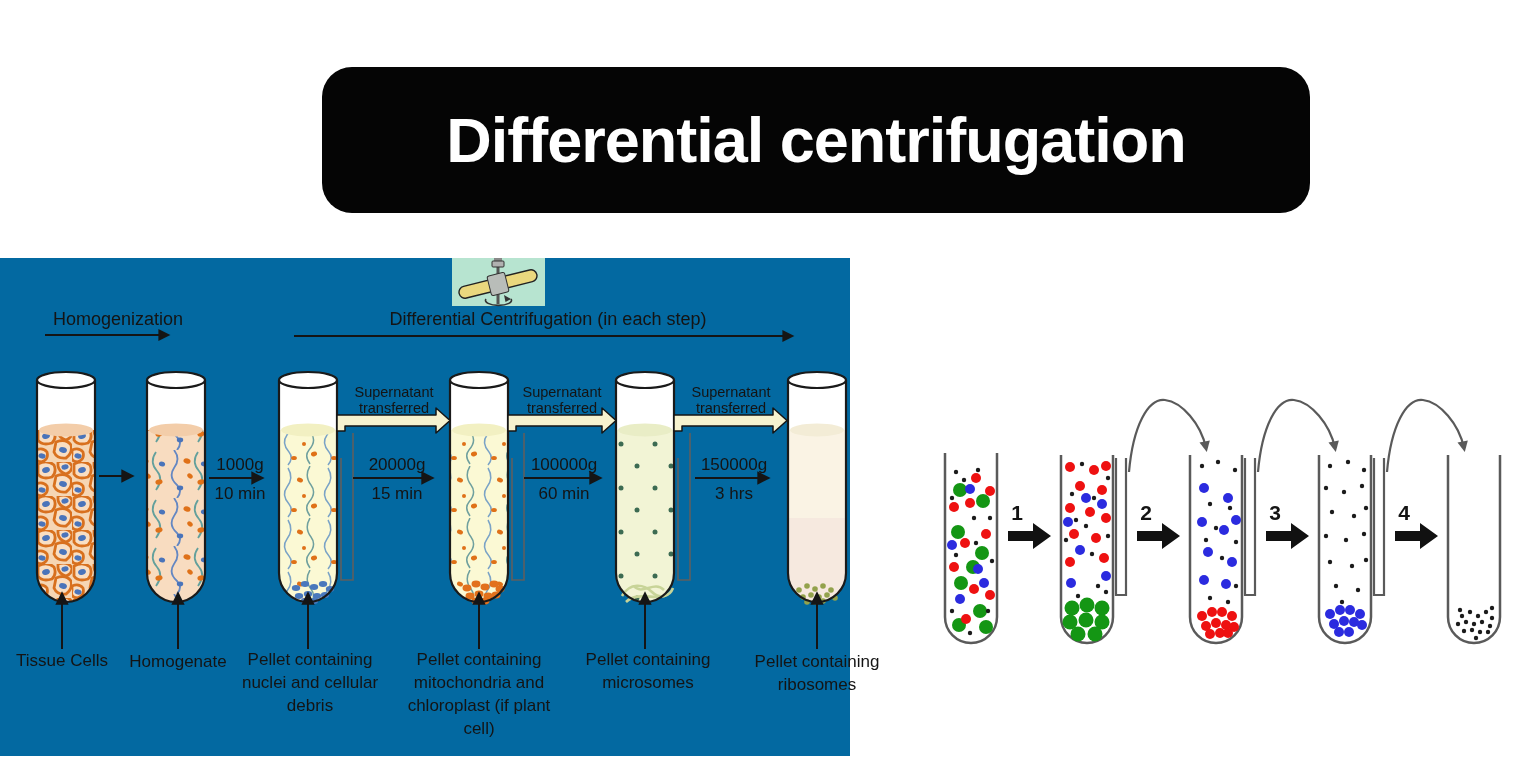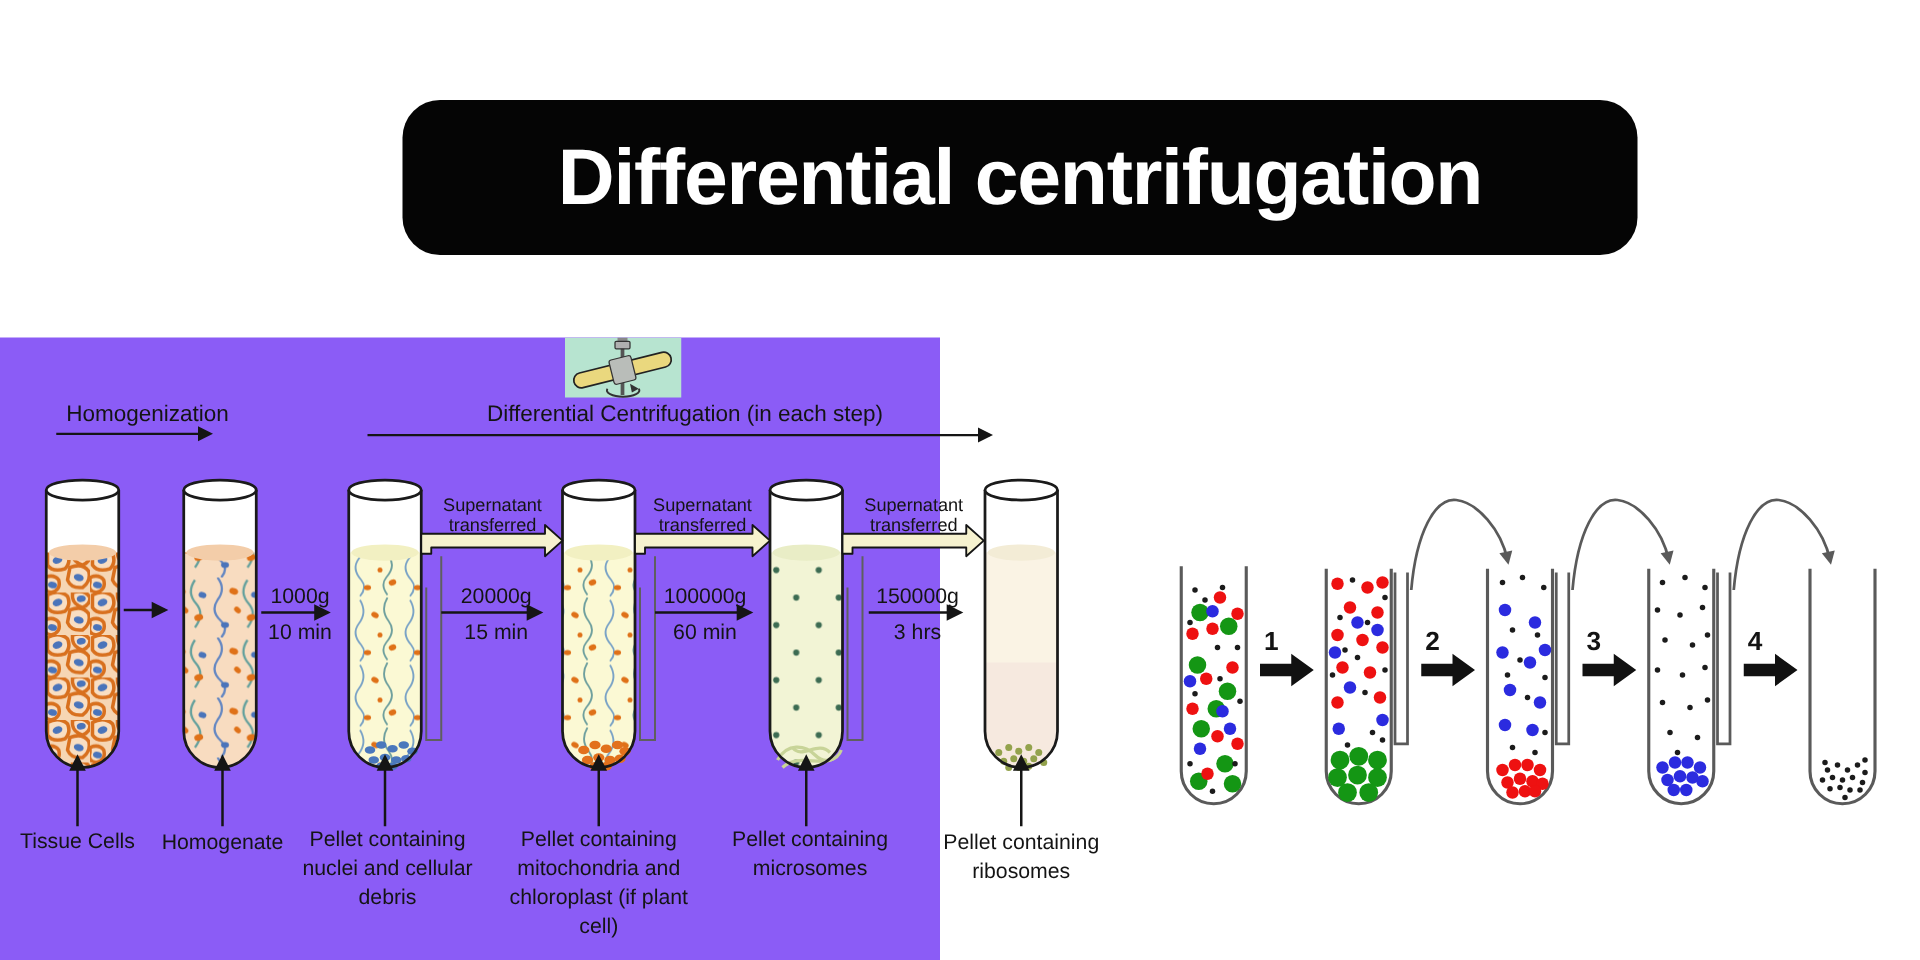--- a/index.html
+++ b/index.html
@@ -2,31 +2,31 @@
 <html><head>
 <meta charset="utf-8">
 <style>
   html,body{margin:0;padding:0;}
   body{
     width:1536px;height:768px;background:#ffffff;
     font-family:"Liberation Sans",sans-serif;
     position:relative;overflow:hidden;
   }
   .banner{
-    position:absolute;left:322px;top:80px;width:988px;height:124px;
+    position:absolute;left:322px;top:67px;width:988px;height:146px;
     background:#050505;border-radius:30px;
     display:flex;align-items:center;justify-content:center;
   }
   .banner .title-text{
     color:#ffffff;font-size:63px;font-weight:bold;letter-spacing:-1px;
     white-space:nowrap;
   }
   .left-panel{
-    position:absolute;left:0;top:270px;width:752px;height:498px;
-    background:#8b5cf6;
+    position:absolute;left:0;top:258px;width:850px;height:498px;
+    background:#0369a1;
   }
   .right-svg{position:absolute;left:918px;top:370px;}
   svg text{font-family:"Liberation Sans",sans-serif;fill:#141414;}
 </style>
 </head>
 <body>
 
 <div class="banner">
   <span class="title-text">Differential centrifugation</span>
 </div>

